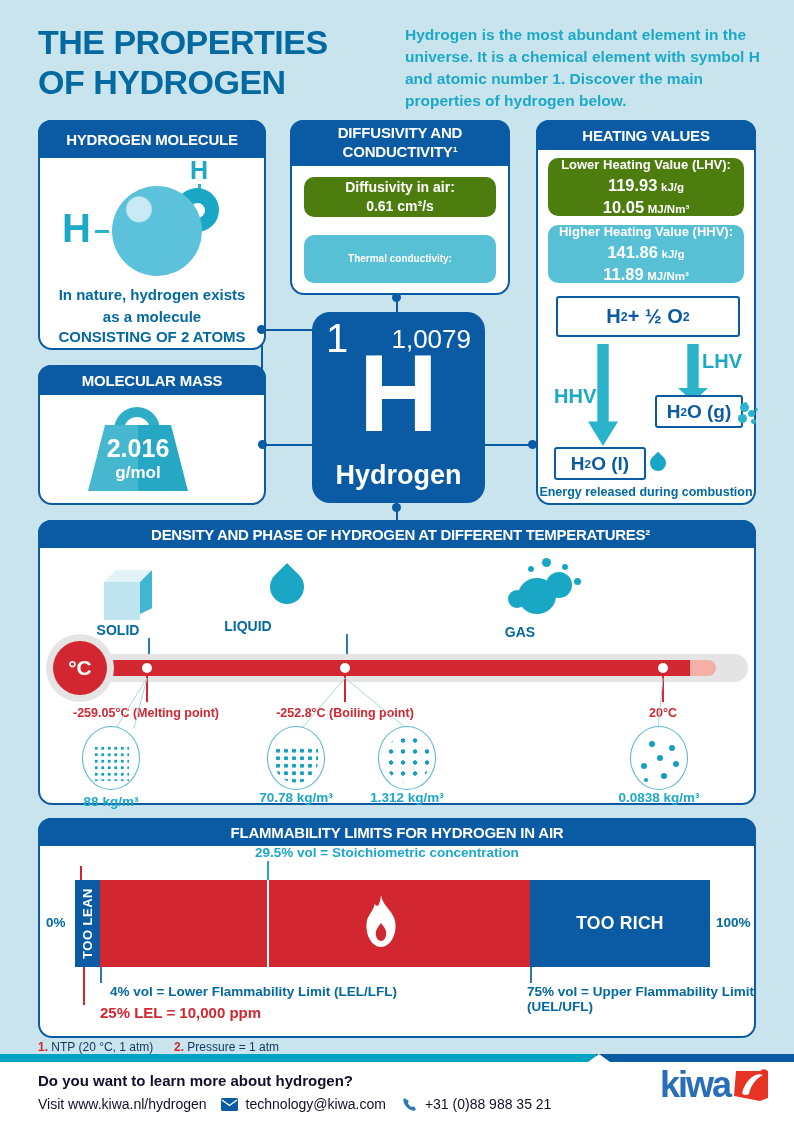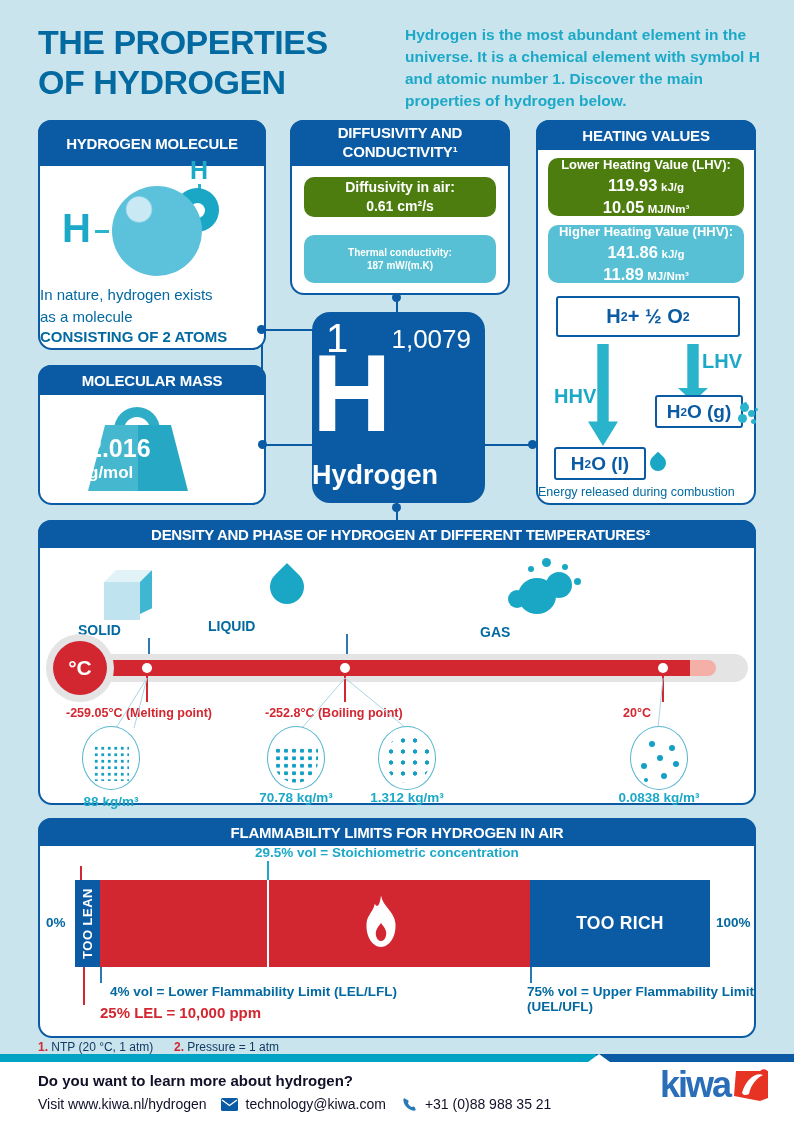--- a/index.html
+++ b/index.html
@@ -13,21 +13,21 @@
   .pill{position:absolute;border-radius:10px;color:#fff;font-weight:bold;text-align:center;box-sizing:border-box;
         display:flex;flex-direction:column;justify-content:center;line-height:1.35;}
   .pill.light{background:#4d7c0f;}
   .pill.mid{background:#57c0d4;}
   .hl{position:absolute;height:2px;background:#0b5ba4;}
   .vl{position:absolute;width:2px;background:#0b5ba4;}
   .cdot{position:absolute;width:9px;height:9px;border-radius:50%;background:#0b5ba4;}
   .teal{color:#1ca9c7;}
   .dkblue{color:#0369a1;}
   .red{color:#d22630;}
-  .ctr{text-align:left;}
+  .ctr{text-align:center;font-weight:bold;}
   sub{font-size:62%;}
   .arrow{position:absolute;background:#29b4cc;clip-path:polygon(31% 0,69% 0,69% 76%,100% 76%,50% 100%,0 76%,31% 76%);}
   .rbox{position:absolute;background:#fff;border:2px solid #0b5ba4;border-radius:3px;box-sizing:border-box;
         display:flex;align-items:center;justify-content:center;color:#0b5ba4;font-weight:bold;}
   .dcirc{position:absolute;width:58px;height:64px;border:1.5px solid #58b6cf;border-radius:50%;background:#fff;box-sizing:border-box;}
   .dfill{position:absolute;}
   .dg-solid{background-image:radial-gradient(circle,#149fc4 1.6px,transparent 1.8px);background-size:6.5px 6.5px;}
   .dg-liquid{background-image:radial-gradient(circle,#149fc4 2px,transparent 2.2px);background-size:8px 7.5px;}
   .dg-gas{background-image:radial-gradient(circle,#149fc4 2px,transparent 2.2px);background-size:12px 11px;}
   .dlabel{position:absolute;width:120px;text-align:center;color:#1ca9c7;font-weight:bold;font-size:13.5px;}
@@ -49,21 +49,21 @@
   <div>
     <div class="vl" style="left:261px;top:305px;height:150px;"></div>
     <div class="hl" style="left:261px;top:329px;width:54px;"></div>
     <div class="hl" style="left:261px;top:444px;width:54px;"></div>
     <div class="vl" style="left:396px;top:293px;height:22px;"></div>
     <div class="hl" style="left:483px;top:444px;width:55px;"></div>
     <div class="vl" style="left:396px;top:501px;height:22px;"></div>
   </div>
 
   <div class="box" style="left:38px;top:120px;width:228px;height:230px;">
-    <div class="hdr" style="height:46px;font-size:15px;">HYDROGEN MOLECULE</div>
+    <div class="hdr" style="height:38px;font-size:15px;">HYDROGEN MOLECULE</div>
     <div class="abs teal b" style="left:150px;top:34px;font-size:25px;">H</div>
     <div class="abs" style="left:158px;top:62px;width:2.5px;height:14px;background:#29b4cc;"></div>
     <div class="abs teal b" style="left:22px;top:84px;font-size:40px;">H</div>
     <div class="abs" style="left:55px;top:108px;width:14px;height:3px;background:#29b4cc;"></div>
     <div class="abs" style="left:135px;top:66px;width:44px;height:44px;border-radius:50%;background:#1aa7c5;"></div>
     <div class="abs" style="left:150px;top:81px;width:15px;height:15px;border-radius:50%;background:#fff;"></div>
     <div class="abs" style="left:72px;top:64px;width:90px;height:90px;border-radius:50%;
          background:radial-gradient(circle at 30% 26%, #c9eaf4 0 13%, #5cc1da 15%);"></div>
     <div class="abs dkblue ctr" style="left:0;width:224px;top:162px;font-size:15px;line-height:1.45;">
       <div>In nature, hydrogen exists</div>
@@ -73,21 +73,20 @@
   </div>
 
   <div class="box" style="left:290px;top:120px;width:220px;height:175px;">
     <div class="hdr" style="height:46px;font-size:15px;line-height:1.25;padding:0 20px;">DIFFUSIVITY AND CONDUCTIVITY¹</div>
     <div class="pill light" style="left:12px;top:55px;width:192px;height:40px;font-size:14px;">
       <div>Diffusivity in air:</div>
       <div>0.61 cm²/s</div>
     </div>
     <div class="pill mid" style="left:12px;top:113px;width:192px;height:48px;font-size:10px;">
       <div>Thermal conductivity:</div>
-      <div>187 mW/(m.K)</div>
     </div>
   </div>
 
   <div class="box" style="left:536px;top:120px;width:220px;height:385px;">
     <div class="hdr" style="height:30px;font-size:15px;">HEATING VALUES</div>
     <div class="pill light" style="left:10px;top:36px;width:196px;height:58px;font-size:13px;">
       <div>Lower Heating Value (LHV):</div>
       <div><span style="font-size:16.5px;">119.93</span>
            <span style="font-size:11.5px;">kJ/g</span></div>
       <div><span style="font-size:16.5px;">10.05</span>

